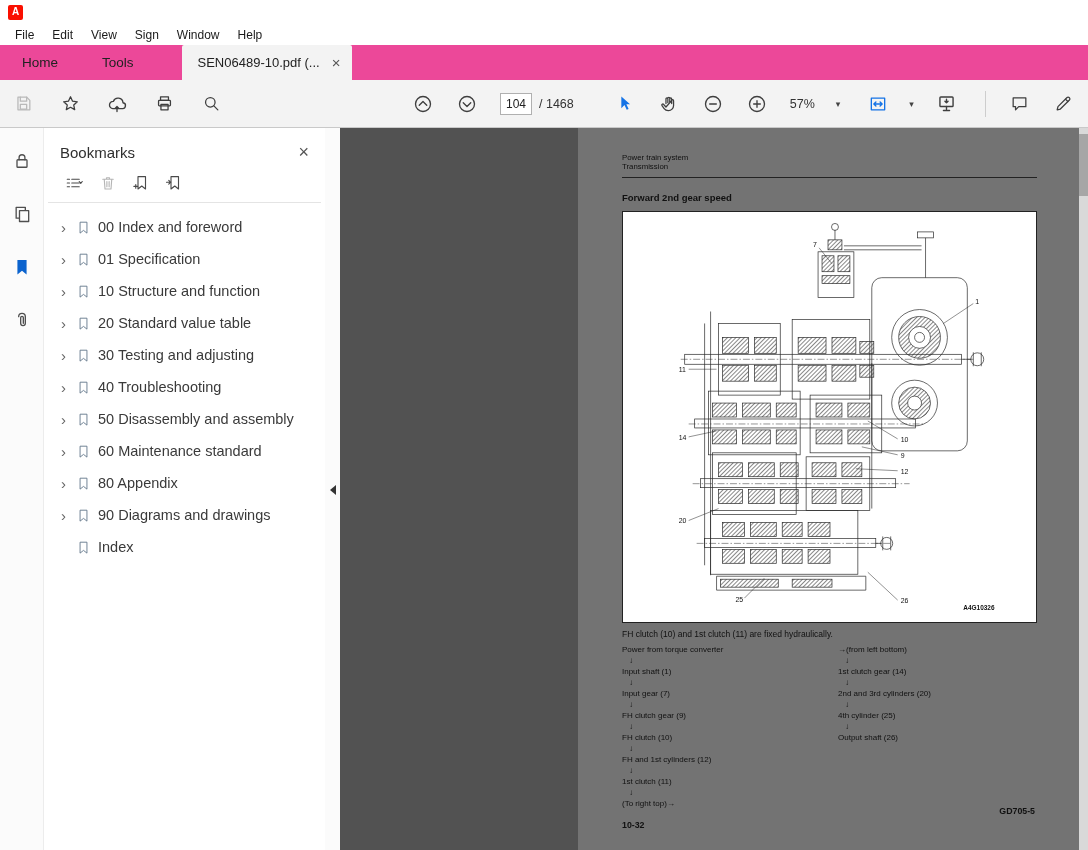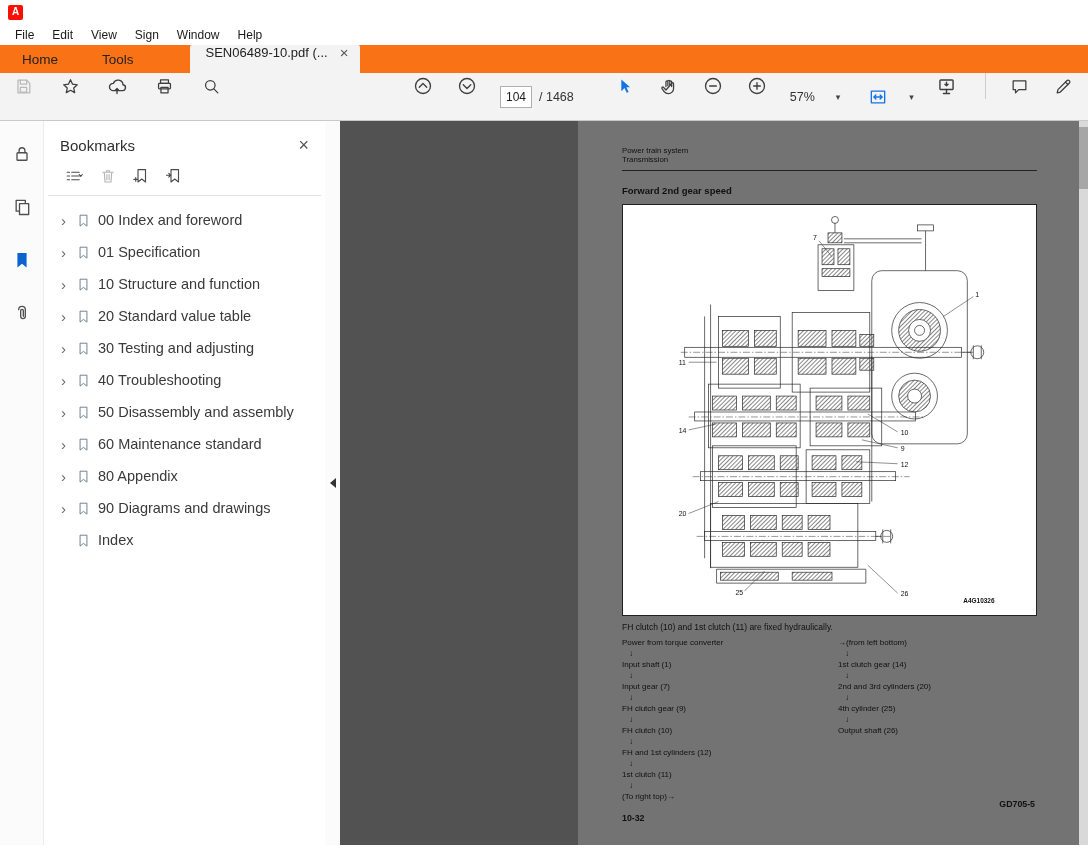--- a/index.html
+++ b/index.html
@@ -10,29 +10,29 @@
   
   .titlebar{height:24px;background:#fff;display:flex;align-items:center;gap:7px;padding-left:8px;font-size:12px;color:#000}
   .acro-logo{width:15px;height:15px;background:#fa0f00;border-radius:2px;display:flex;align-items:center;justify-content:center;
     color:#fff;font-size:10px;font-weight:bold;line-height:1}
 
   
   .menubar{height:21px;background:#fff;display:flex;align-items:center;font-size:12px;color:#1a1a1a;padding-left:6px}
   .menu-item{padding:2px 9px;cursor:default}
 
   
-  .tabbar{height:28px;background:#f97316;display:flex;align-items:stretch;font-size:13.5px}
+  .tabbar{height:35px;background:#ec4899;display:flex;align-items:stretch;font-size:13.5px}
   .tab{display:flex;align-items:center;padding:0 22px;color:#222}
-  .doc-tab{display:flex;gap:12px;background:#f3f3f3;margin-left:34px;padding:0 12px 0 16px;
+  .doc-tab{display:flex;align-items:center;gap:12px;background:#f3f3f3;margin-left:26px;padding:0 12px 0 16px;
     font-size:13px;color:#222;border-top-left-radius:2px;border-top-right-radius:2px}
   .tab-close{color:#555;font-size:15px;line-height:1;cursor:default}
 
   
   .toolbar{height:48px;background:#f3f3f3;border-bottom:1px solid #c9c9c9;position:relative}
-  .tb-group{position:absolute;top:0;height:100%;display:flex;}
+  .tb-group{position:absolute;top:0;height:100%;display:flex;align-items:center}
   .tb-left{left:12px;gap:25px}
   .tb-center{left:412px;gap:22px}
   .tb-right{right:14px;gap:22px}
   .tbtn{display:flex;align-items:center;justify-content:center;min-width:22px;height:26px;color:#3e3e3e}
   .tbtn svg{stroke:currentColor;fill:none;stroke-width:1.6;stroke-linecap:round;stroke-linejoin:round}
   .tbtn.disabled{color:#b9b9b9}
   .tbtn.blue{color:#1473e6}
   .page-box{display:flex;align-items:center;gap:7px}
   .page-input{width:32px;height:22px;border:1px solid #b0b0b0;background:#fff;font-size:12px;text-align:center;
     font-family:"Liberation Sans",sans-serif;color:#222}

